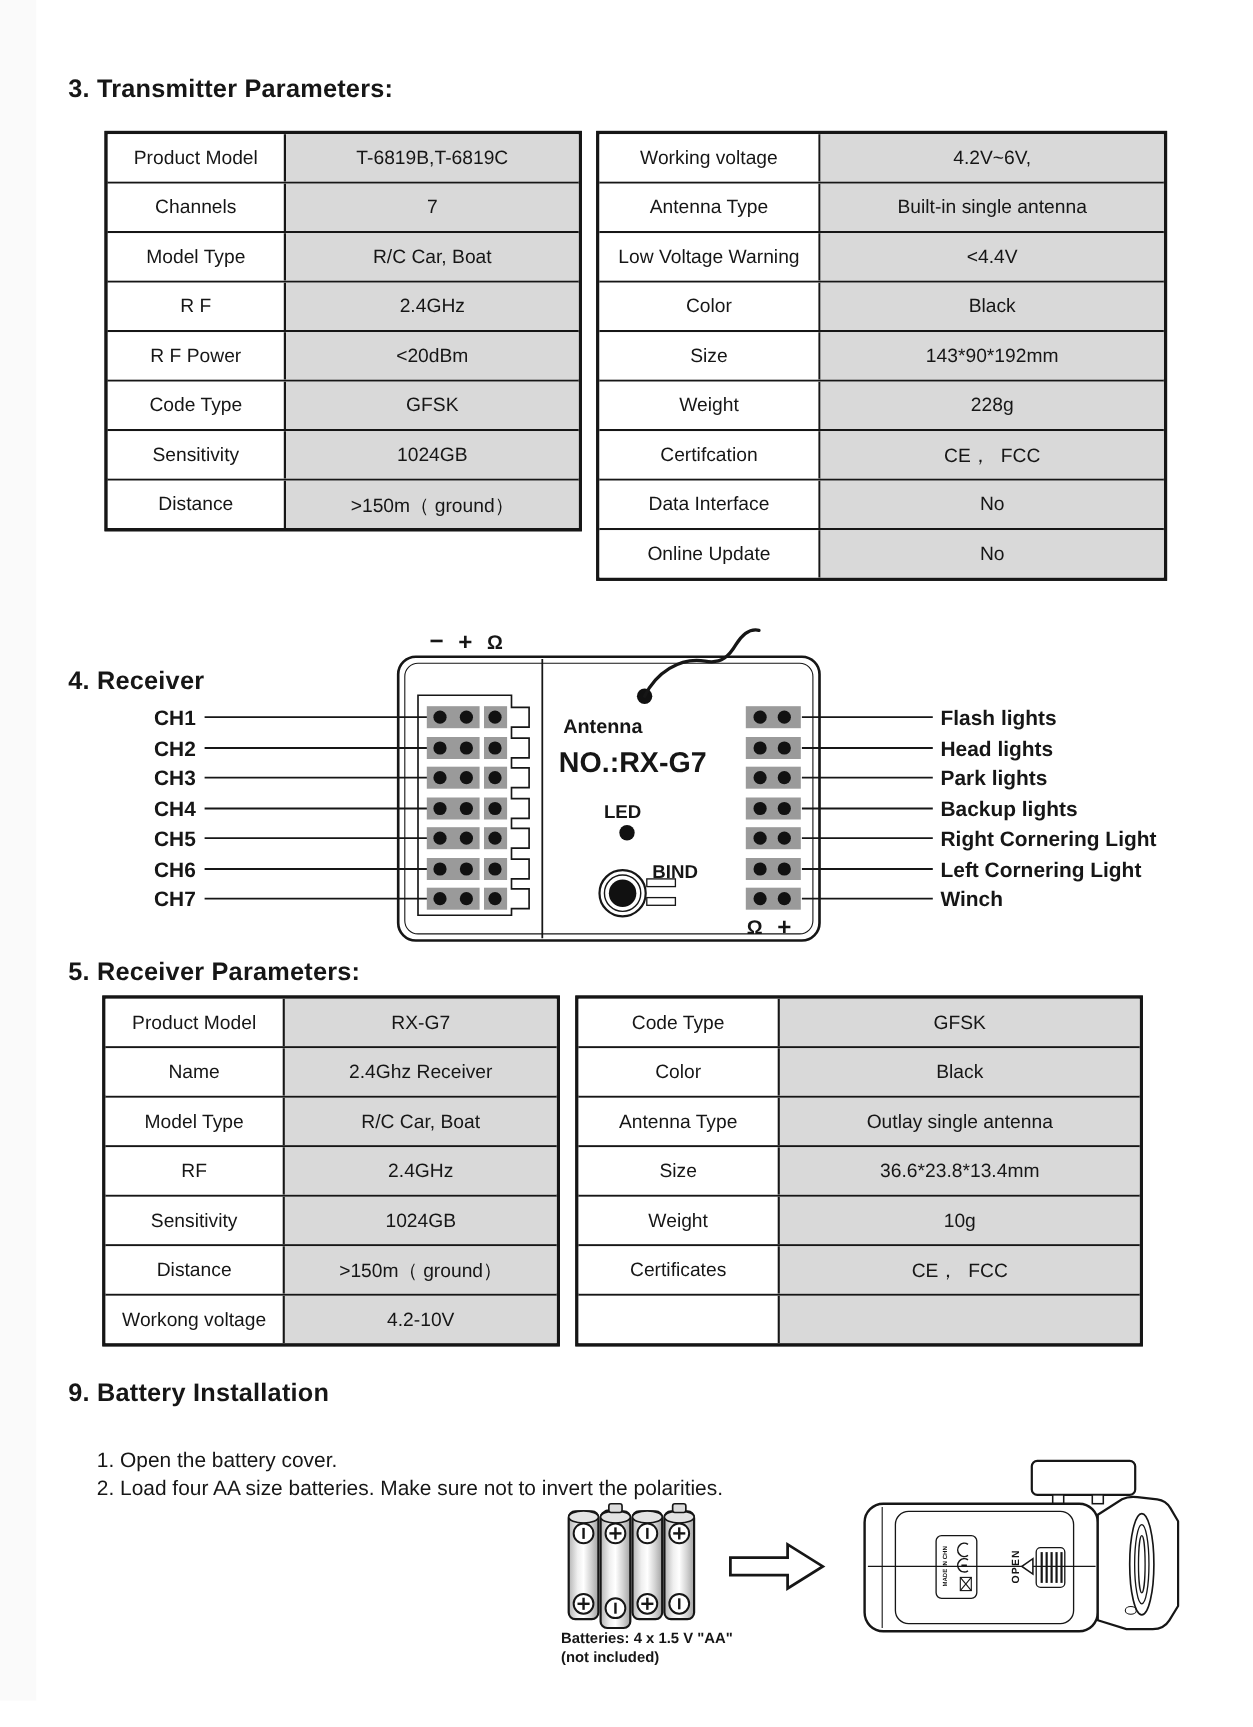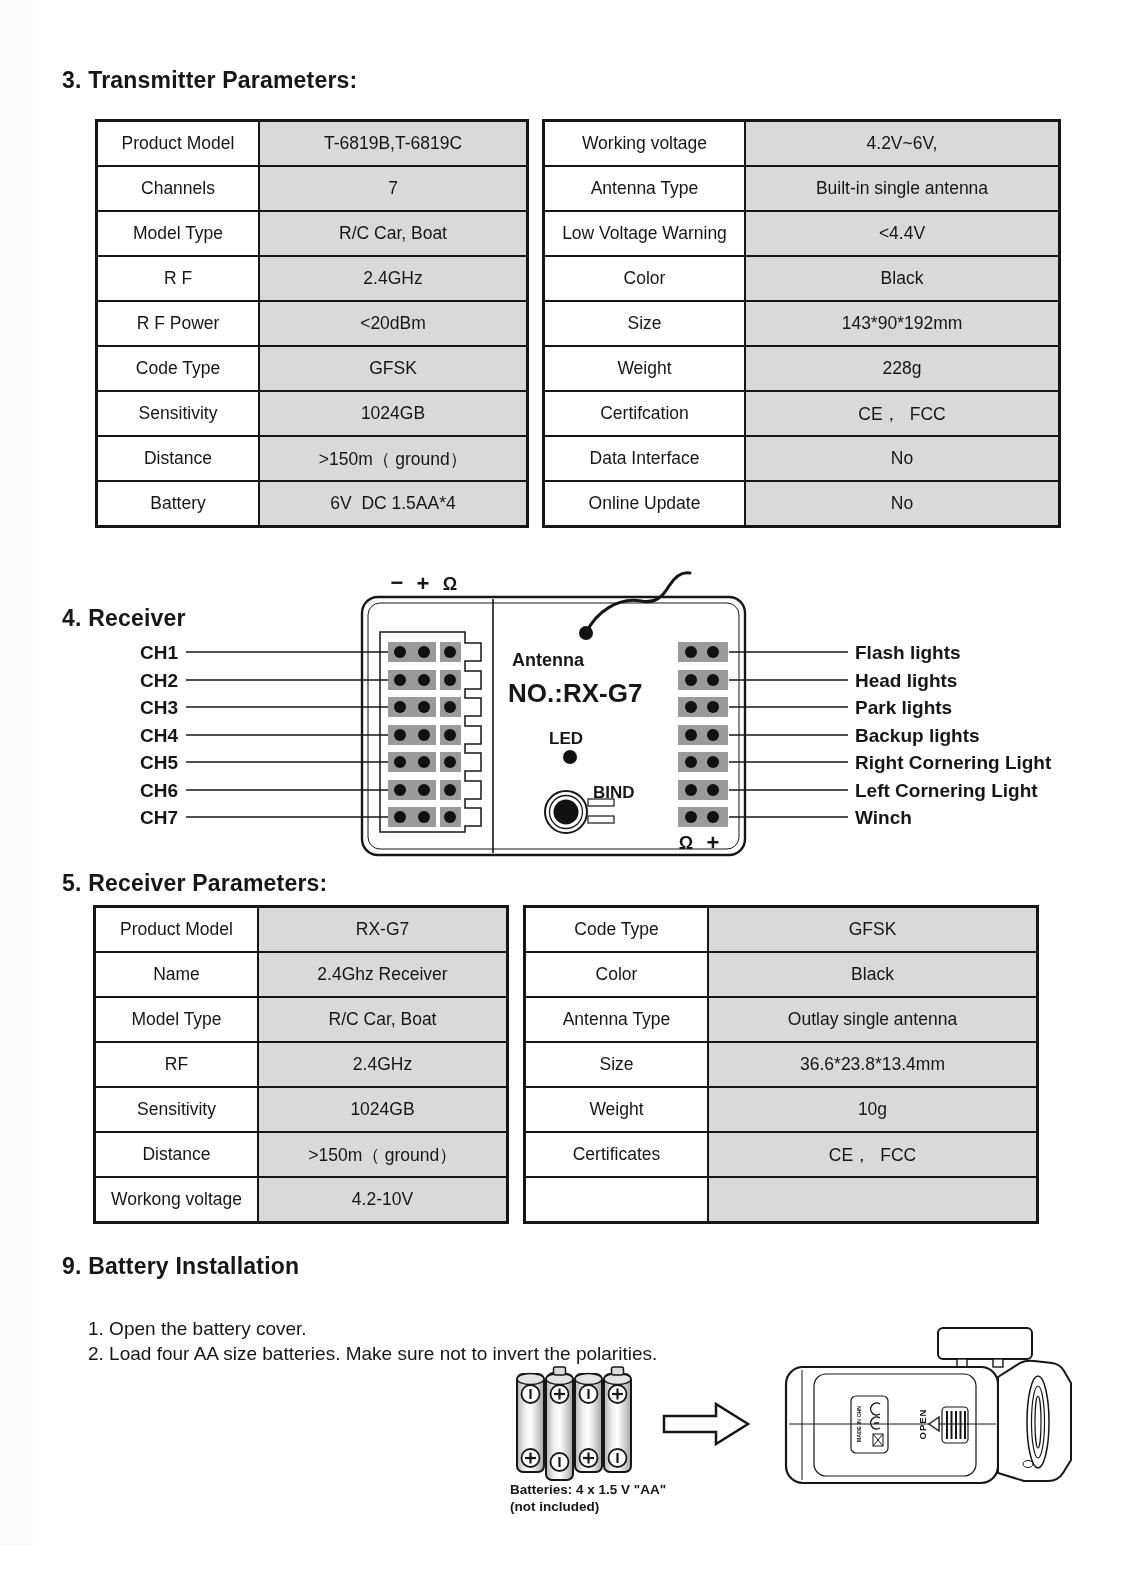--- a/index.html
+++ b/index.html
@@ -69,24 +69,20 @@
         <div class="plabel">Code Type</div>
         <div class="pvalue">GFSK</div>
       </div>
     <div class="prow cols-a">
         <div class="plabel">Sensitivity</div>
         <div class="pvalue">1024GB</div>
       </div>
     <div class="prow cols-a">
         <div class="plabel">Distance</div>
         <div class="pvalue">&gt;150m（ ground）</div>
-      </div>
-    <div class="prow cols-a">
-        <div class="plabel">Battery</div>
-        <div class="pvalue">6V  DC 1.5AA*4</div>
       </div>
   </div>
 
   <div class="ptable" style="left:542px; top:119px; width:513px;">
     <div class="prow cols-b">
         <div class="plabel">Working voltage</div>
         <div class="pvalue">4.2V~6V,</div>
       </div>
     <div class="prow cols-b">
         <div class="plabel">Antenna Type</div>

